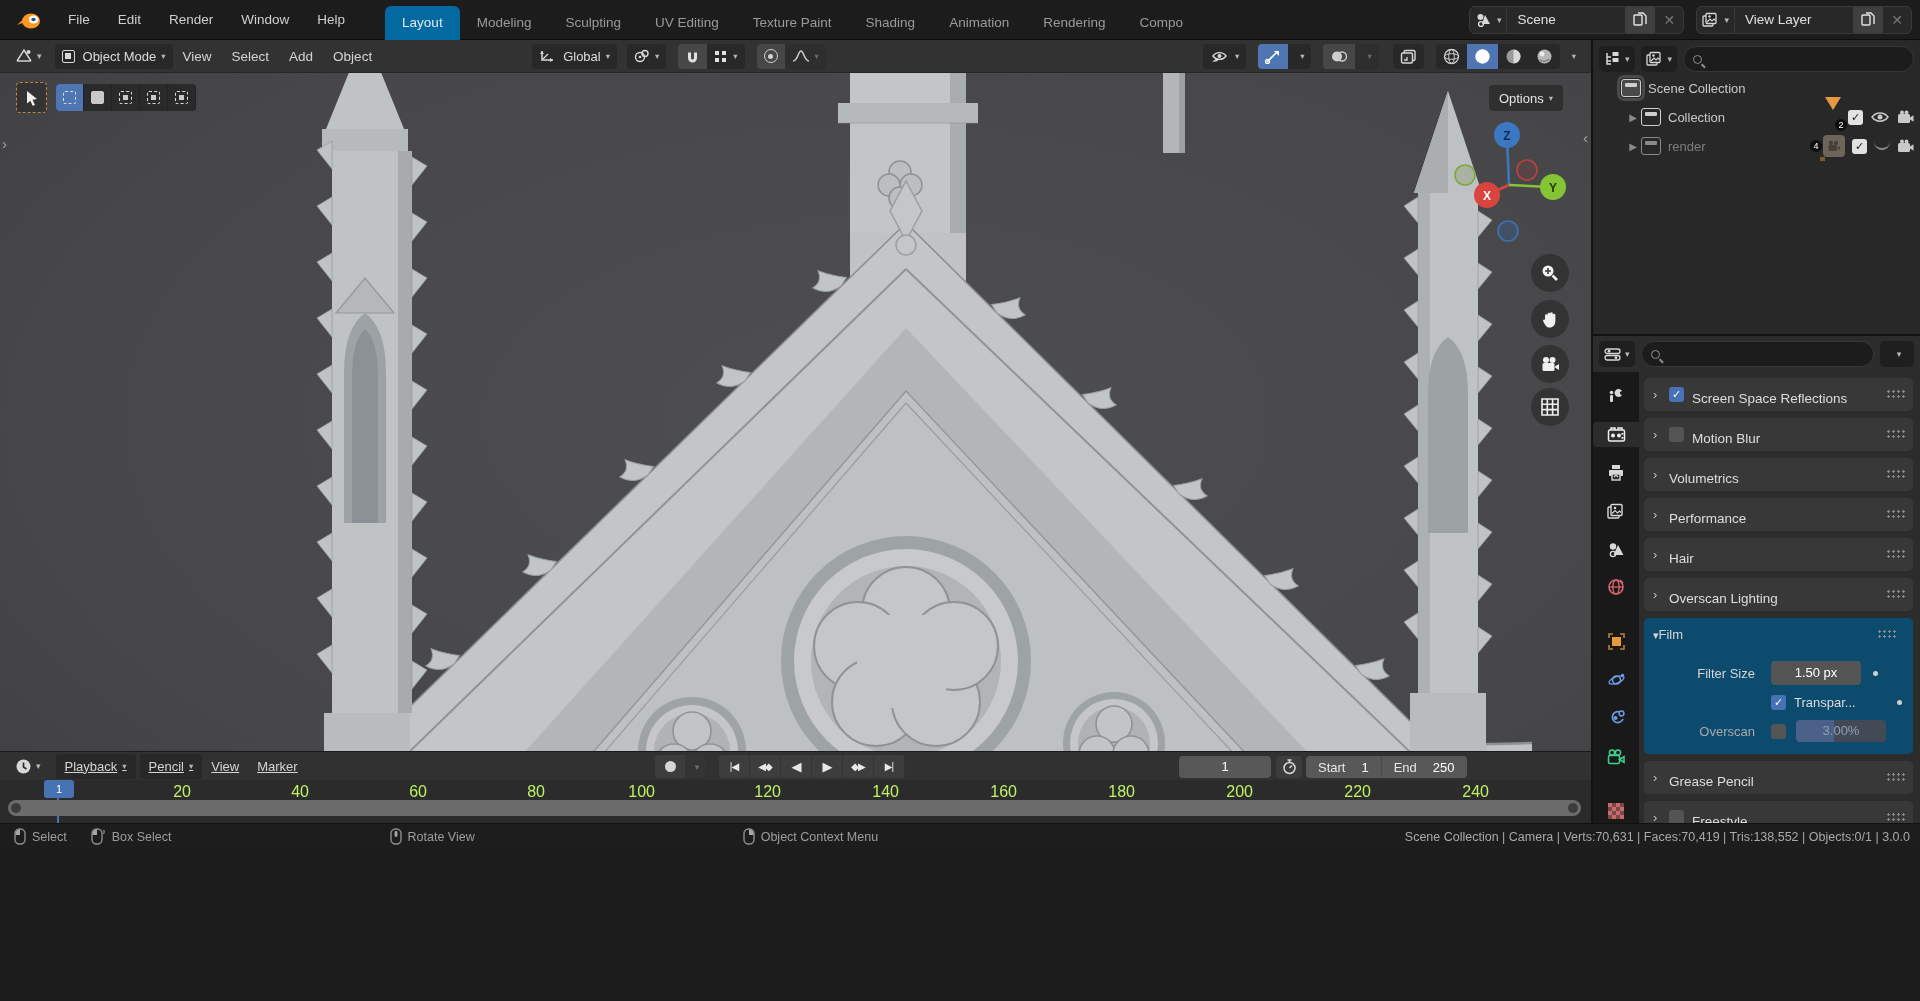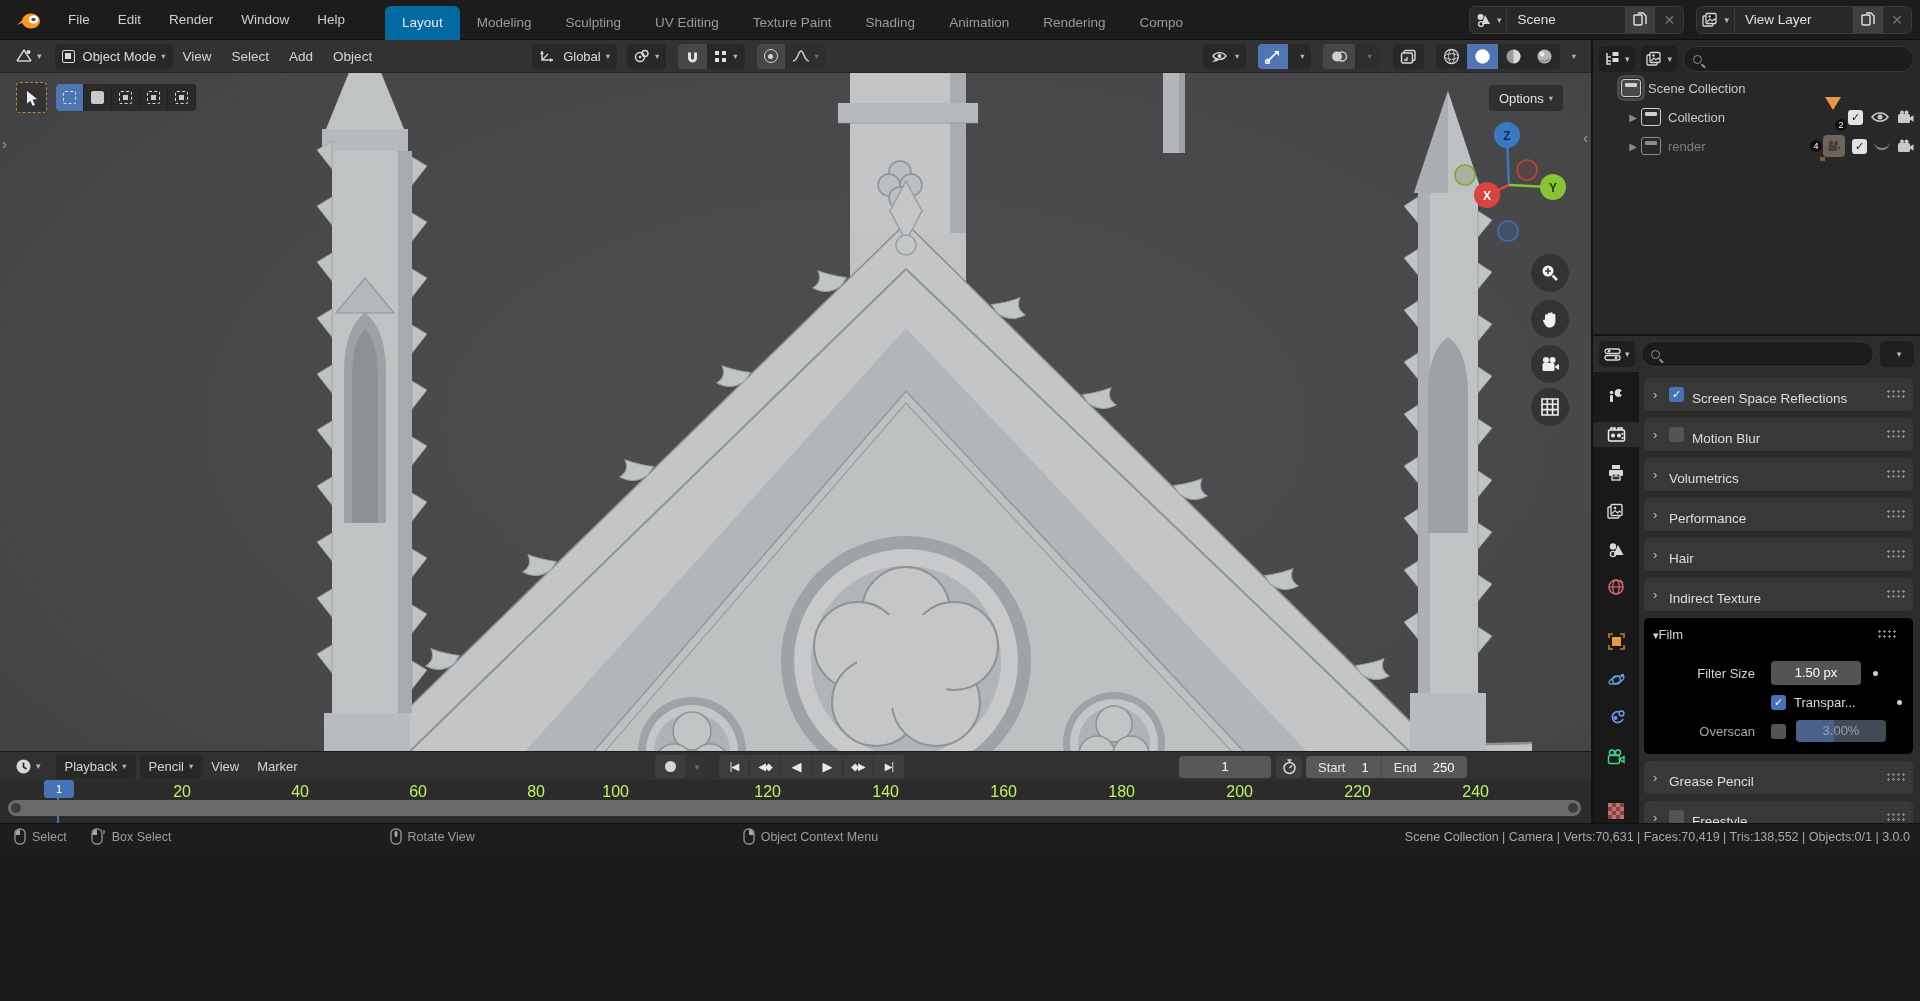--- a/index.html
+++ b/index.html
@@ -55,21 +55,21 @@
   .smi.sub { position:relative; } .smi.sub::after{content:"";position:absolute;inset:3px;background:#c9c9c9;}
   .options-btn { position:absolute; right:28px; top:12px; background:rgba(40,40,40,.75); border-radius:4px; height:26px; display:flex; align-items:center; padding:0 10px; color:#e3e3e3; }
   .edge-arrow { position:absolute; color:#a5a5a5; font-size:15px; top:62px; }
   .edge-arrow.l { left:2px; } .edge-arrow.r { right:3px; top:56px; }
   .gizmo-wrap { position:absolute; right:12px; top:30px; width:150px; height:150px; }
   .navbtn { position:absolute; right:22px; width:38px; height:38px; border-radius:50%; background:rgba(35,35,35,.55); display:flex; align-items:center; justify-content:center; }
 
   
   .timeline { flex:0 0 72px; background:#2b2b2b; border-top:1px solid #1a1a1a; position:relative; }
   .tl-header { height:28px; background:#313131; display:flex; align-items:center; padding:0 8px; }
-  .tl-menu { padding:0 9px; color:#d4d4d4; }
+  .tl-menu { padding:0 9px; color:#d4d4d4;text-decoration:underline; }
   .tl-center { position:absolute; left:655px; top:3px; display:flex; align-items:center; }
   .rec-btn { width:30px; height:23px; background:#3d3d3d; border-radius:4px 0 0 4px; display:flex; align-items:center; justify-content:center; }
   .rec-dot { width:11px; height:11px; background:#d6d6d6; border-radius:50%; }
   .rec-chev { width:20px; height:23px; background:#343434; border-radius:0 4px 4px 0; display:flex; align-items:center; justify-content:center; margin-right:14px; }
   .transport { display:flex; background:#3d3d3d; border-radius:4px; overflow:hidden; }
   .t-btn { width:31px; height:23px; display:flex; align-items:center; justify-content:center; color:#e8e8e8; font-size:10px; border-right:1px solid #333; letter-spacing:-1px; }
   .frame-field { position:absolute; left:1179px; top:4px; width:92px; height:22px; background:#585858; border-radius:4px; color:#fff; text-align:center; line-height:22px; }
   .tl-rightgrp { position:absolute; left:1276px; top:4px; display:flex; align-items:center; }
   .stopwatch-btn { width:26px; height:22px; background:#3d3d3d; border-radius:4px; display:flex; align-items:center; justify-content:center; margin-right:4px; }
   .se-group { display:flex; background:#585858; border-radius:4px; overflow:hidden; height:22px; align-items:center; }
@@ -121,21 +121,21 @@
   .ptab.active { background:#2c2c2c; border-radius:4px 0 0 4px; }
   .ptab.sep { margin-top:16px; }
   .panels { flex:1; padding:6px 7px 0 5px; overflow:hidden; }
   .panel { background:#383838; border-radius:5px; height:33px; margin-bottom:7px; display:flex; align-items:center; padding:0 9px; position:relative; white-space:nowrap; }
   .panel .exp { color:#c2c2c2; font-size:13px; width:16px; }
   .panel .plabel { color:#dedede; font-size:13.5px;margin-top:7px; }
   .cb { width:15px; height:15px; border-radius:3px; background:#545454; margin-right:8px; flex:0 0 auto; }
   .cb.on { background:#4772b3; text-align:center; color:#fff; font-size:11px; line-height:15px; }
   .dragdots { position:absolute; right:8px; top:11px; width:19px; height:9px;
     background-image:radial-gradient(#8a8a8a 1.1px, transparent 1.2px); background-size:5px 5px; }
-  .panel-film { background:#000000; border-radius:5px; margin-bottom:7px; padding:0 9px 12px 9px; }
+  .panel-film { background:#0c4a6e; border-radius:5px; margin-bottom:7px; padding:0 9px 12px 9px; }
   .pf-head { height:33px; display:flex; align-items:center; position:relative; }
   .film-row { display:flex; align-items:center; margin-top:10px; }
   .f-label { width:118px; text-align:right; padding-right:16px; color:#d4d4d4; }
   .vfield { width:90px; height:24px; background:#545454; border-radius:4px; color:#fff; text-align:center; line-height:24px; font-size:13px; }
   .anim-dot { width:5px; height:5px; border-radius:50%; background:#cfcfcf; margin-left:12px; }
   .slider { width:90px; height:22px; border-radius:4px; background:linear-gradient(to right, #4b6189 0 42%, #424a55 42%); color:#93a0b3; text-align:center; line-height:22px; position:relative; }
   .filtbtn { width:34px; height:26px; background:#1f1f1f; border-radius:5px; display:flex; align-items:center; justify-content:center; margin-left:auto; }
 
   
   .ico { display:inline-flex; align-items:center; justify-content:center; }
@@ -570,21 +570,21 @@
               <span class="se-lab">End</span>
               <span class="se-val">250</span>
             </span>
           </span>
         </div>
         <div class="ruler">
           <span class="tick" style="left:151px">20</span>
           <span class="tick" style="left:269px">40</span>
           <span class="tick" style="left:387px">60</span>
           <span class="tick" style="left:505px">80</span>
-          <span class="tick" style="left:589px">100</span>
+          <span class="tick" style="left:615px">100</span>
           <span class="tick" style="left:741px">120</span>
           <span class="tick" style="left:859px">140</span>
           <span class="tick" style="left:977px">160</span>
           <span class="tick" style="left:1095px">180</span>
           <span class="tick" style="left:1213px">200</span>
           <span class="tick" style="left:1331px">220</span>
           <span class="tick" style="left:1449px">240</span>
           <span class="playhead-stem"></span>
           <span class="playhead">1</span>
           <div class="hscroll">
@@ -800,21 +800,21 @@
               <span class="plabel">Performance</span>
               <span class="dragdots"></span>
             </div>
             <div class="panel">
               <span class="exp chev-r"></span>
               <span class="plabel">Hair</span>
               <span class="dragdots"></span>
             </div>
             <div class="panel">
               <span class="exp chev-r"></span>
-              <span class="plabel">Indirect Texture</span>
+              <span class="plabel">Overscan Lighting</span>
               <span class="dragdots"></span>
             </div>
 
             <div class="panel-film">
               <div class="pf-head">
                 <span class="exp chev-d"></span>
                 <span class="plabel">Film</span>
                 <span class="dragdots"></span>
               </div>
               <div class="film-row">

